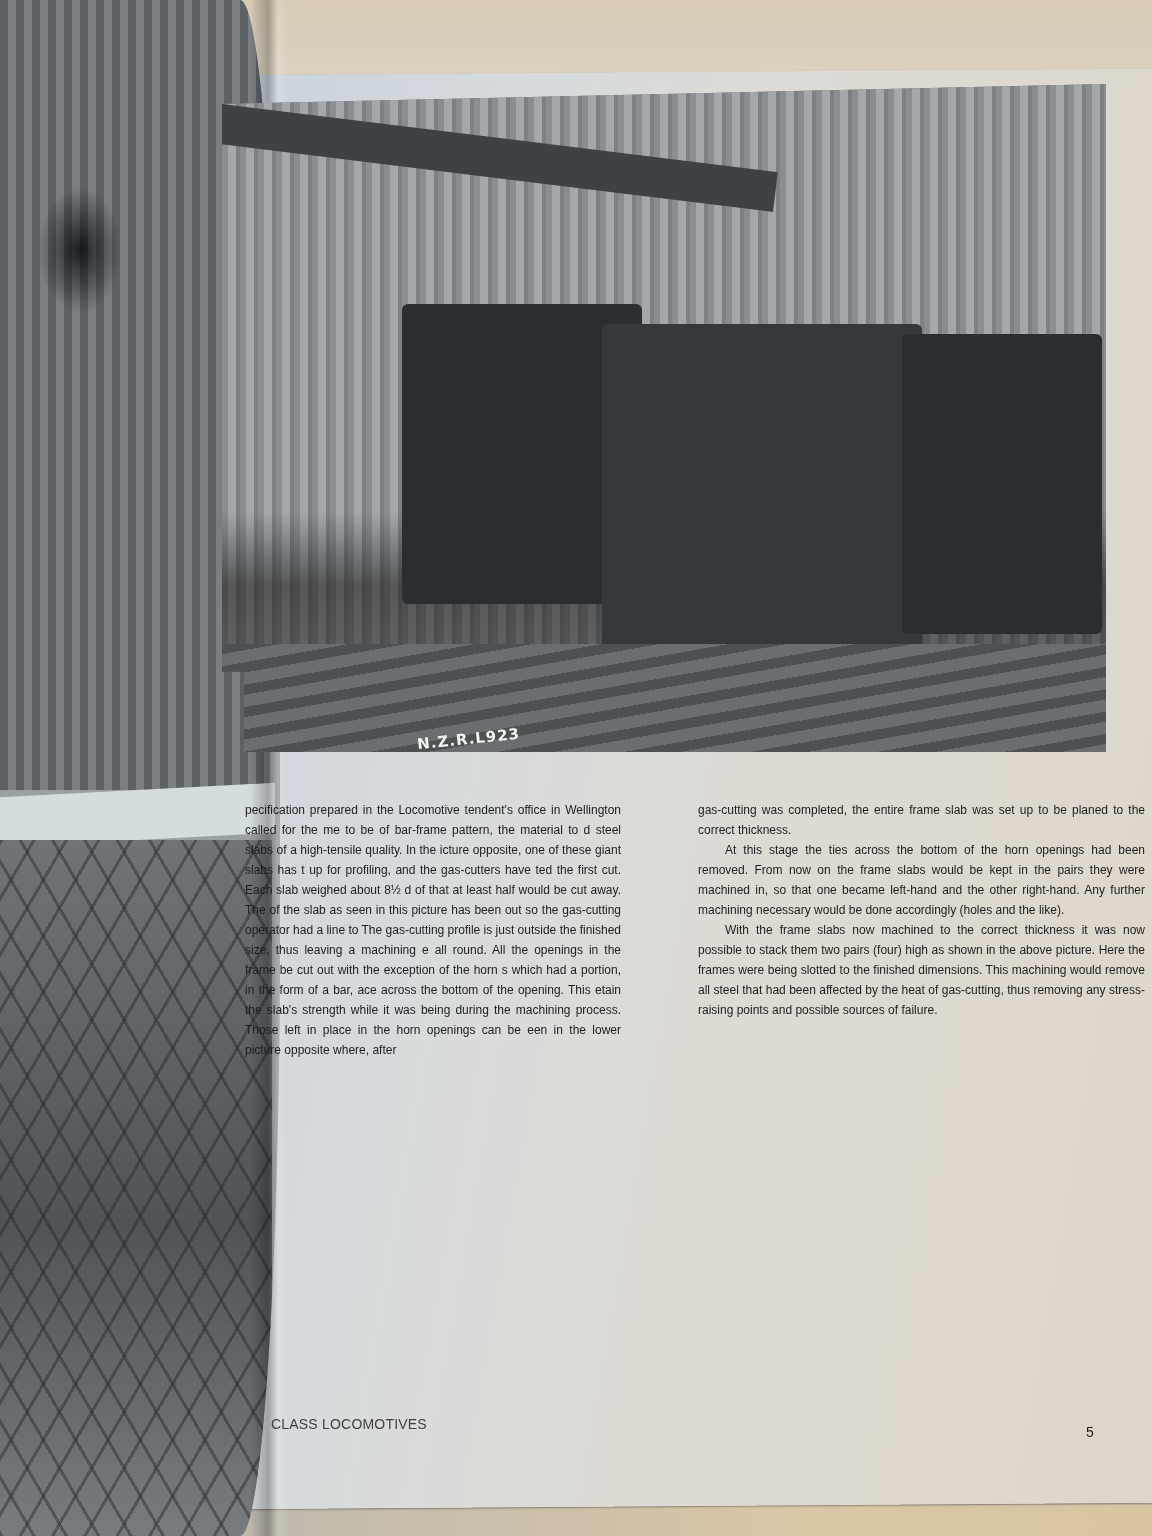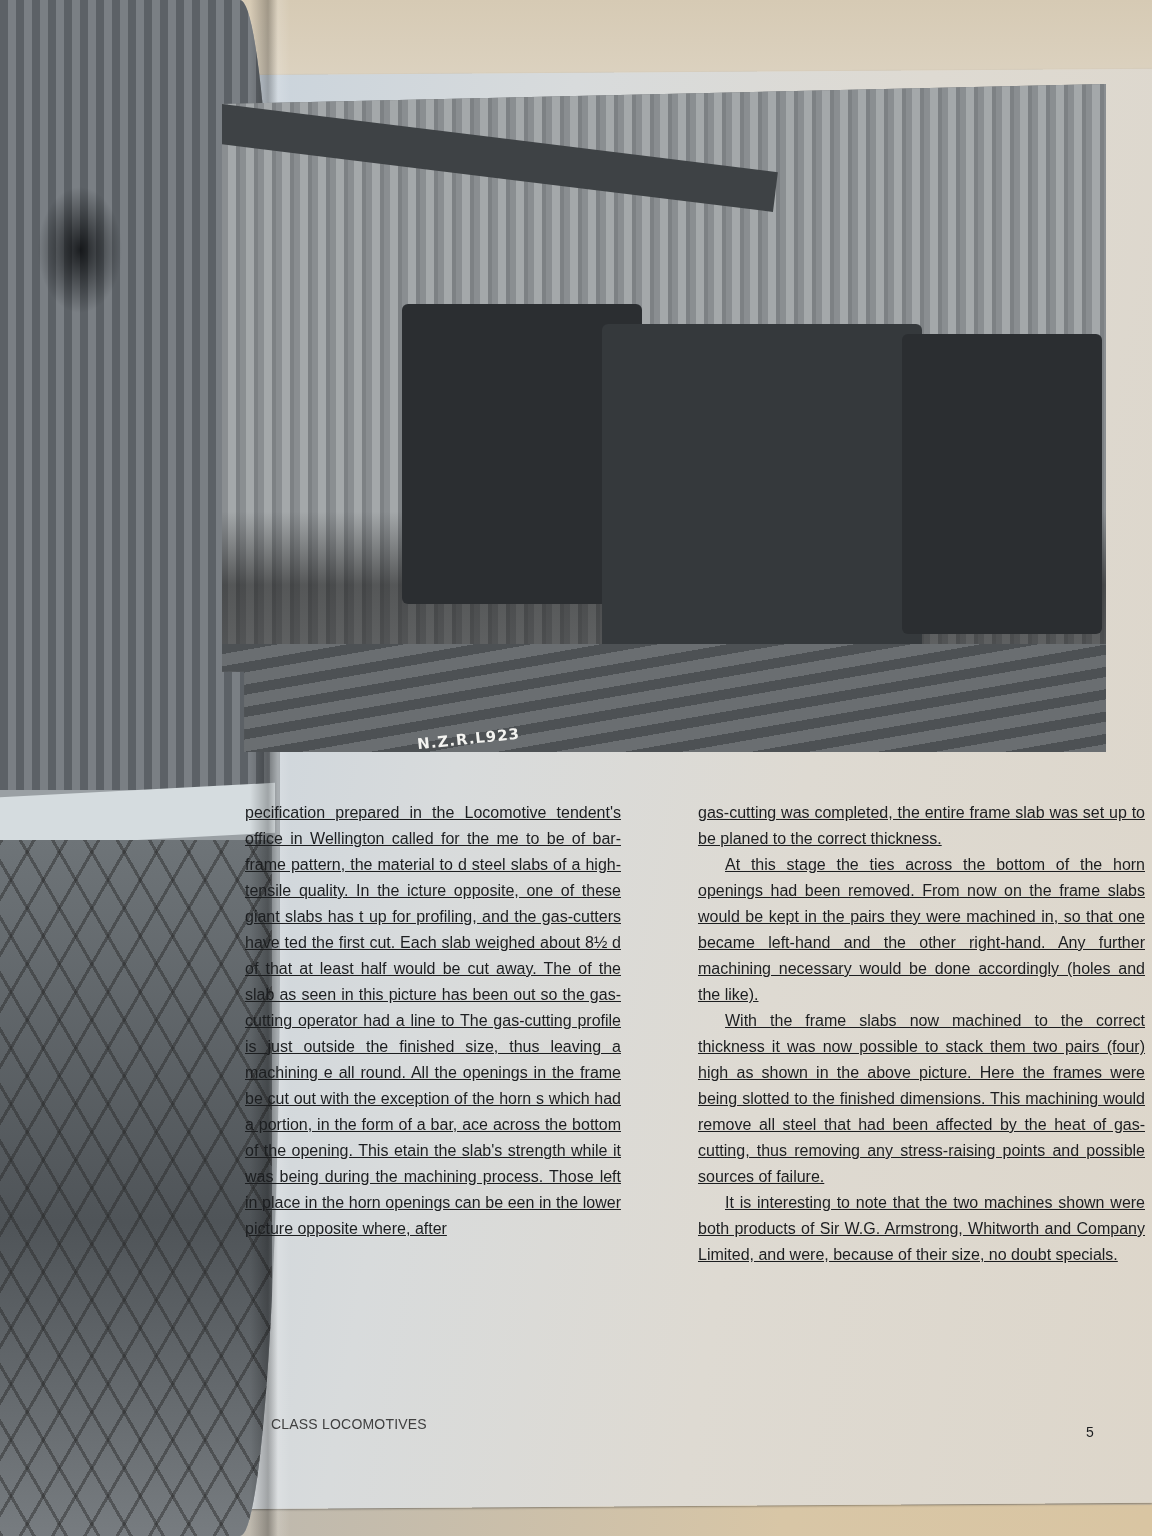--- a/index.html
+++ b/index.html
@@ -74,23 +74,22 @@
   .floor {
     position:absolute; left:0; top:560px; width:884px; height:108px;
     background:repeating-linear-gradient(170deg,#4d5154 0 10px,#6a6e71 10px 22px);
   }
   .photo-stamp {
     position:absolute; left:195px; top:646px;
     color:#f3f3f0; font-size:15px; font-weight:bold; letter-spacing:1px;
     transform:rotate(-6deg); font-family:"DejaVu Sans", sans-serif;
   }
   .col {
-    position:absolute; top:800px; font-size:16px; line-height:26px; color:#1c1e20;
+    position:absolute; top:800px; font-size:12px; line-height:20px; color:#1c1e20;
     text-align:justify;
-    text-decoration:underline;
   }
   .col p { margin:0; }
   .col p.indent { text-indent:27px; }
   .col-left { left:245px; width:376px; }
   .col-right { left:658px; width:447px;margin-left:40px; }
   .footer-title {
     position:absolute; left:271px; top:1416px; font-size:14px; color:#404040;
     letter-spacing:.2px;
   }
   .footer-page {
@@ -124,17 +123,16 @@
 </div>
 
 <div class="col col-left">
   <p>pecification prepared in the Locomotive tendent's office in Wellington called for the me to be of bar-frame pattern, the material to d steel slabs of a high-tensile quality. In the icture opposite, one of these giant slabs has t up for profiling, and the gas-cutters have ted the first cut. Each slab weighed about 8½ d of that at least half would be cut away. The of the slab as seen in this picture has been out so the gas-cutting operator had a line to The gas-cutting profile is just outside the finished size, thus leaving a machining e all round. All the openings in the frame be cut out with the exception of the horn s which had a portion, in the form of a bar, ace across the bottom of the opening. This etain the slab's strength while it was being during the machining process. Those left in place in the horn openings can be een in the lower picture opposite where, after</p>
 </div>
 
 <div class="col col-right">
   <p>gas-cutting was completed, the entire frame slab was set up to be planed to the correct thickness.</p>
   <p class="indent">At this stage the ties across the bottom of the horn openings had been removed. From now on the frame slabs would be kept in the pairs they were machined in, so that one became left-hand and the other right-hand. Any further machining necessary would be done accordingly (holes and the like).</p>
   <p class="indent">With the frame slabs now machined to the correct thickness it was now possible to stack them two pairs (four) high as shown in the above picture. Here the frames were being slotted to the finished dimensions. This machining would remove all steel that had been affected by the heat of gas-cutting, thus removing any stress-raising points and possible sources of failure.</p>
-  <p class="indent">It is interesting to note that the two machines shown were both products of Sir W.G. Armstrong, Whitworth and Company Limited, and were, because of their size, no doubt specials.</p>
 </div>
 
 <div class="footer-title">CLASS LOCOMOTIVES</div>
 <div class="footer-page">5</div>
 
 </body></html>

